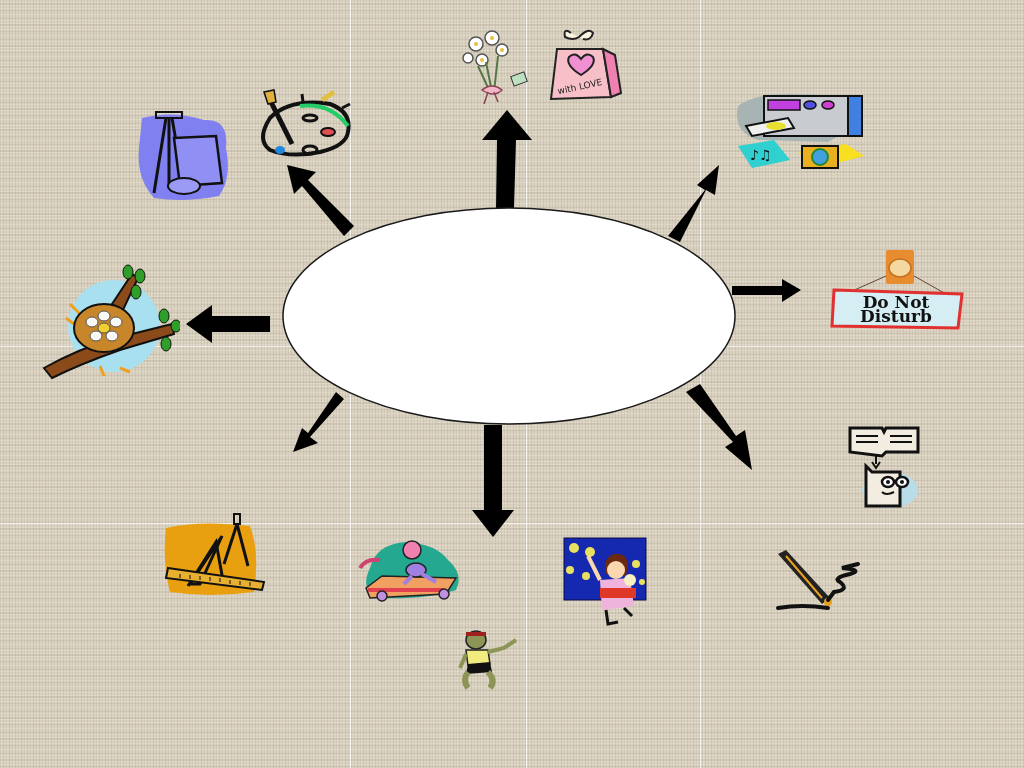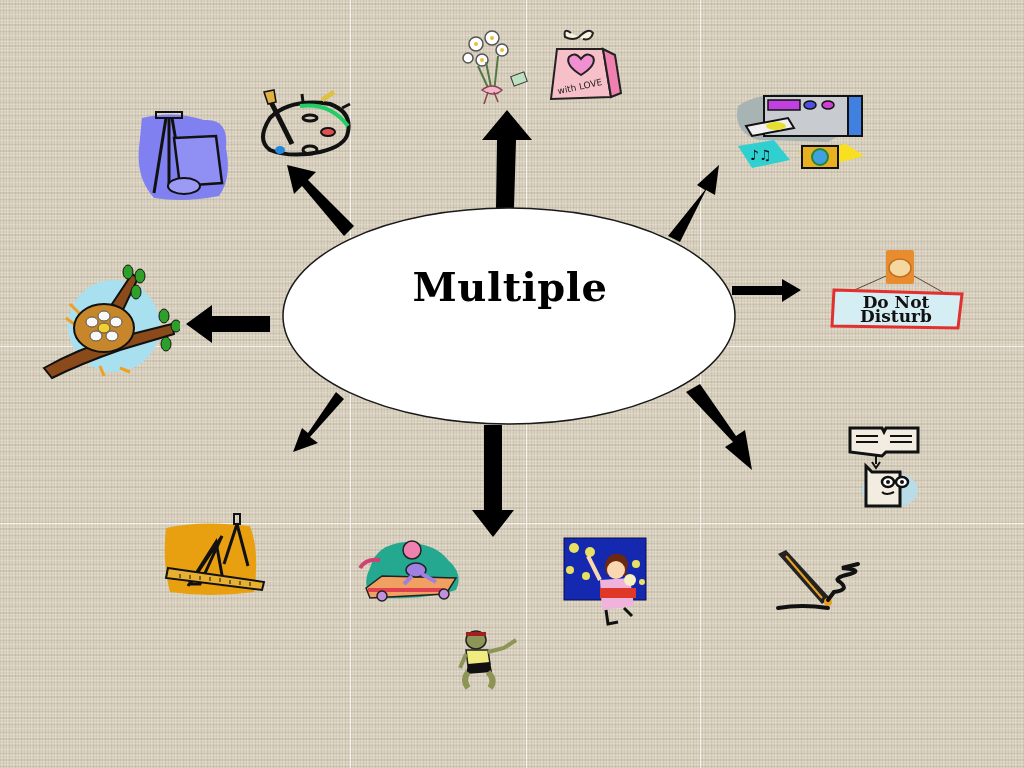--- a/index.html
+++ b/index.html
@@ -46,21 +46,20 @@
 
   <polygon fill="#000" points="484,425 502,425 502,510 514,510 493,537 472,510 484,510"></polygon>
 
   <polygon fill="#000" points="686,392 700,384 736,436 745,430 752,470 725,447 733,442"></polygon>
 </svg>
 
 <svg class="layer" width="1024" height="768">
   <ellipse cx="509" cy="316" rx="226" ry="108" fill="#ffffff" stroke="#1a1a1a" stroke-width="1.5"></ellipse>
 </svg>
 <div class="title">
-  <div>Multiple</div>
 </div>
 
 <svg class="clip" style="left:134px;top:108px" width="100" height="95" viewBox="0 0 100 95">
   <path d="M8,10 Q40,2 70,12 Q95,10 92,40 Q98,70 85,88 Q50,95 20,90 Q2,70 5,40 Z" fill="#8080f0"></path>
   <rect x="22" y="4" width="26" height="6" fill="none" stroke="#111" stroke-width="2"></rect>
   <line x1="32" y1="10" x2="20" y2="85" stroke="#111" stroke-width="3"></line>
   <line x1="35" y1="10" x2="35" y2="80" stroke="#111" stroke-width="3"></line>
   <line x1="38" y1="10" x2="50" y2="80" stroke="#111" stroke-width="3"></line>
   <path d="M40,30 L82,28 L88,75 L46,78 Z" fill="#9090f4" stroke="#111" stroke-width="2.5"></path>
   <ellipse cx="50" cy="78" rx="16" ry="8" fill="#9b9bf6" stroke="#111" stroke-width="2"></ellipse>

